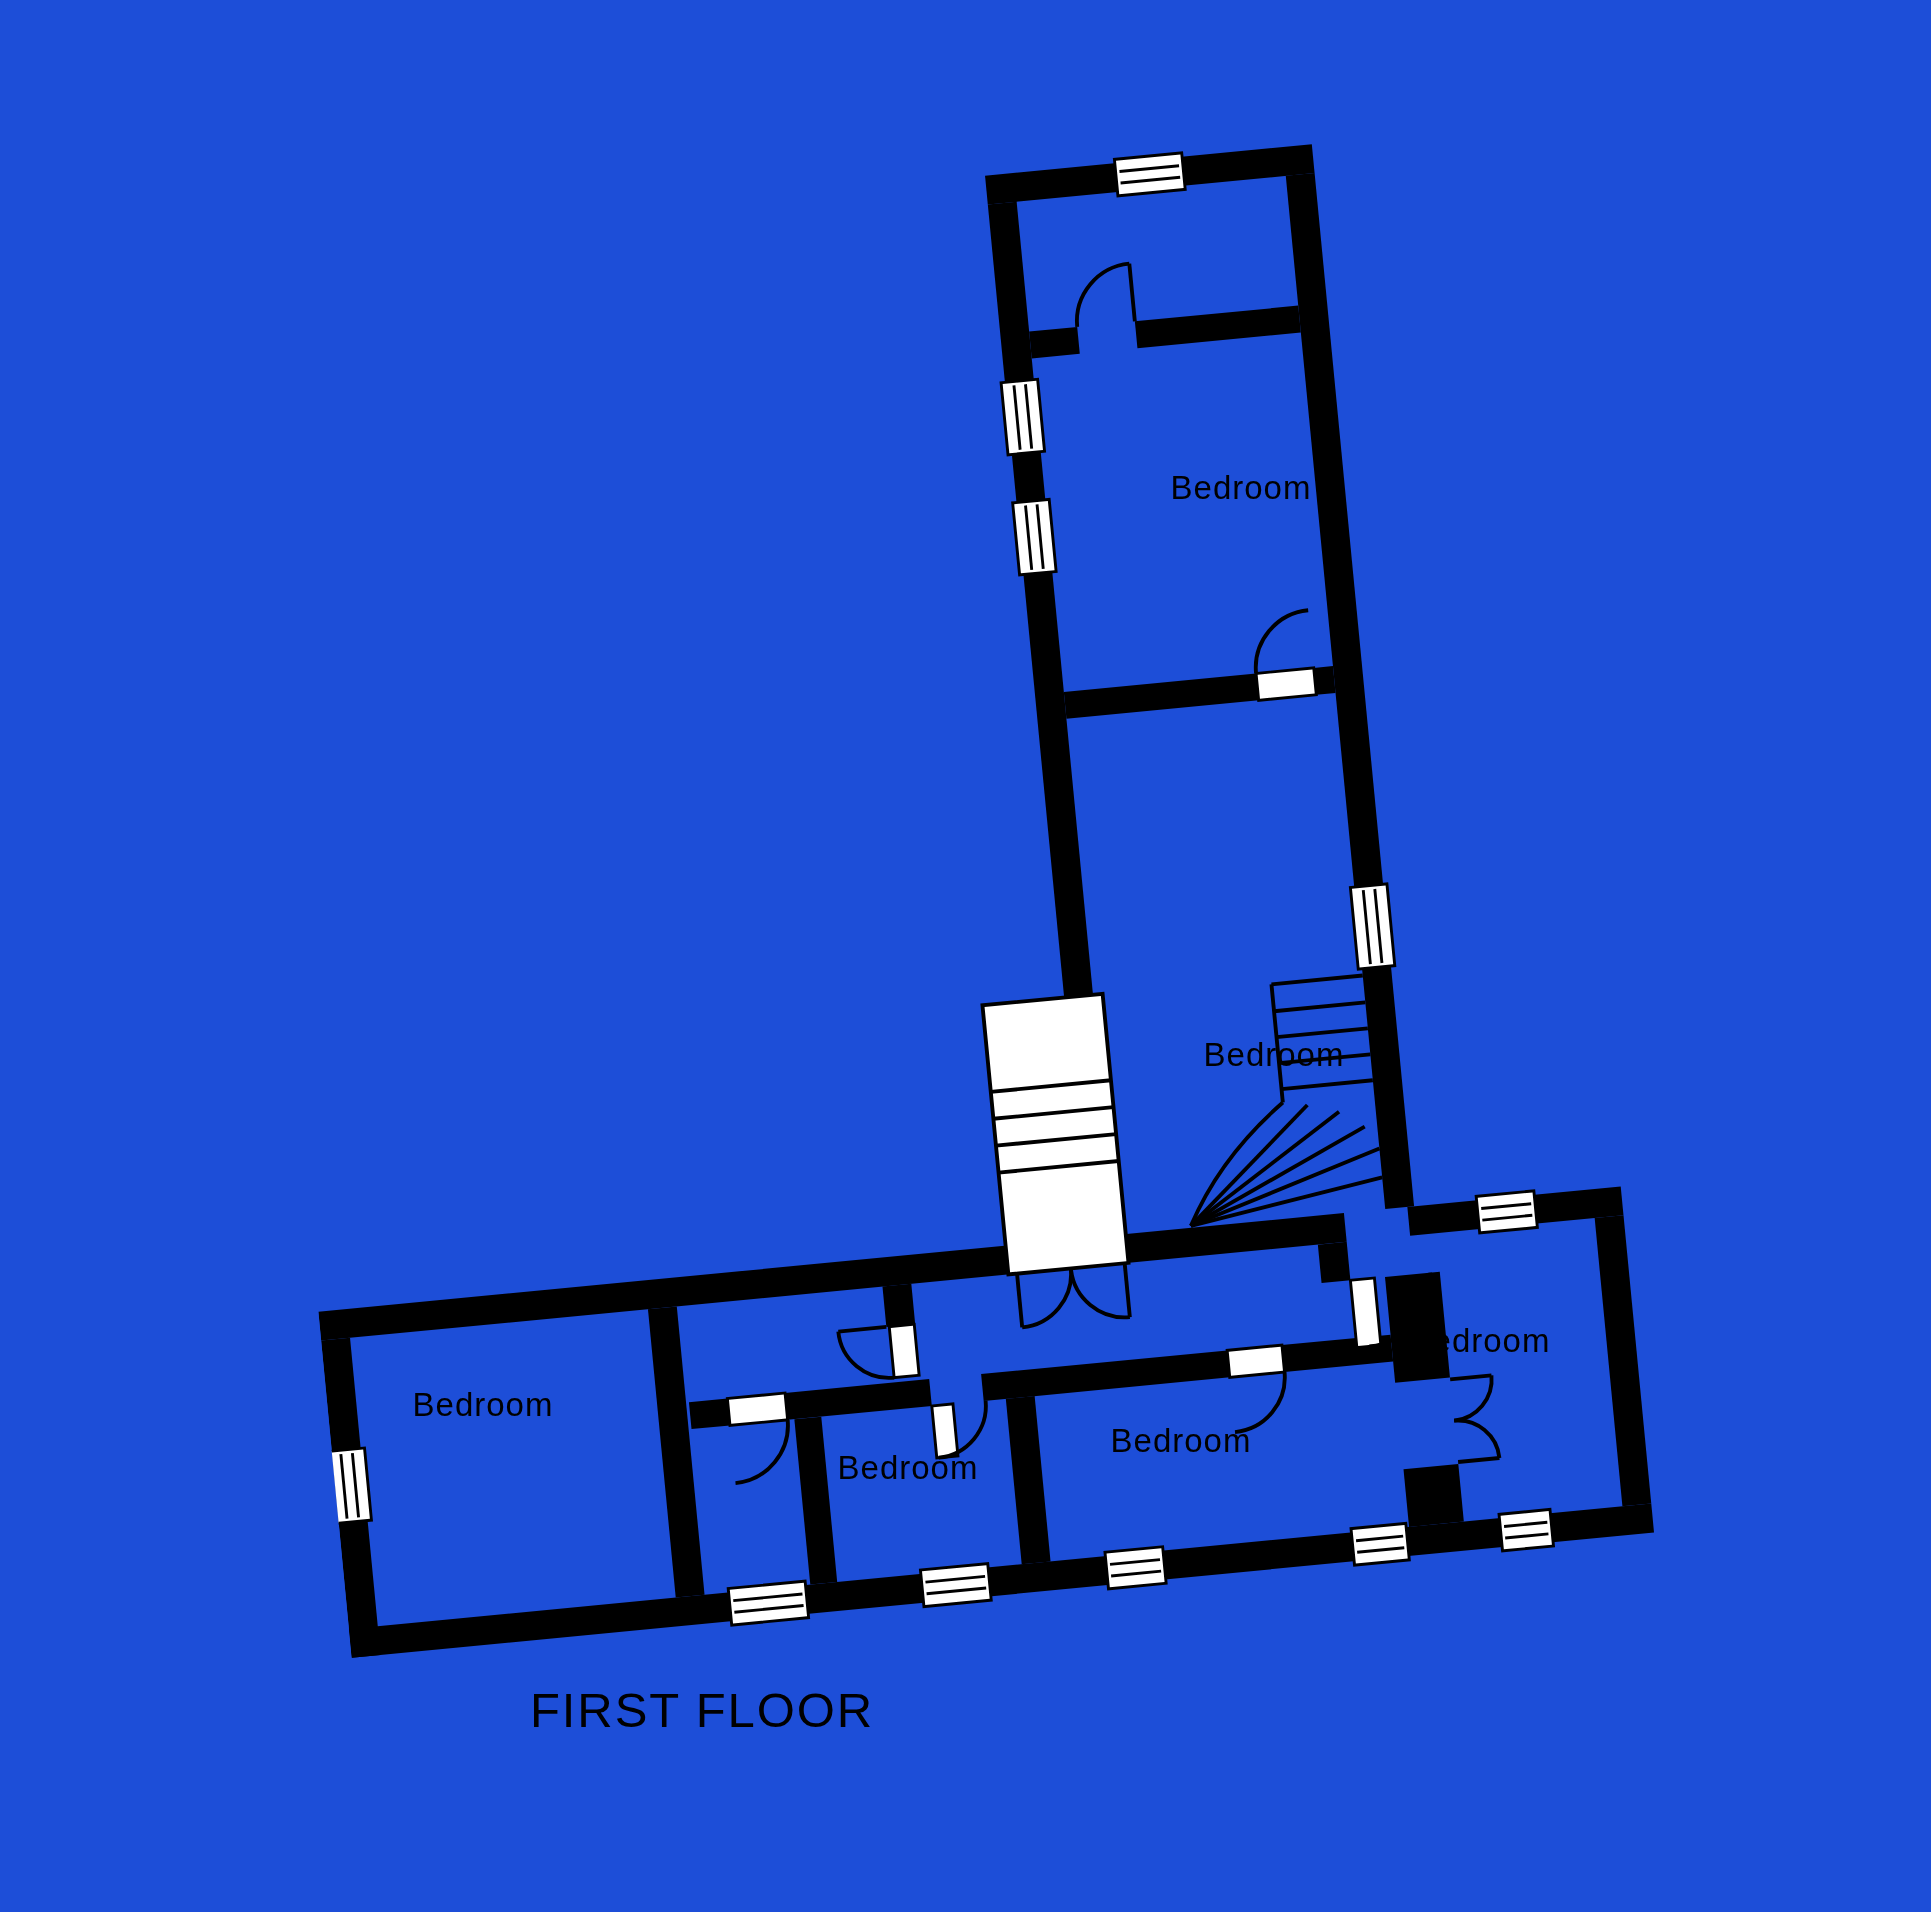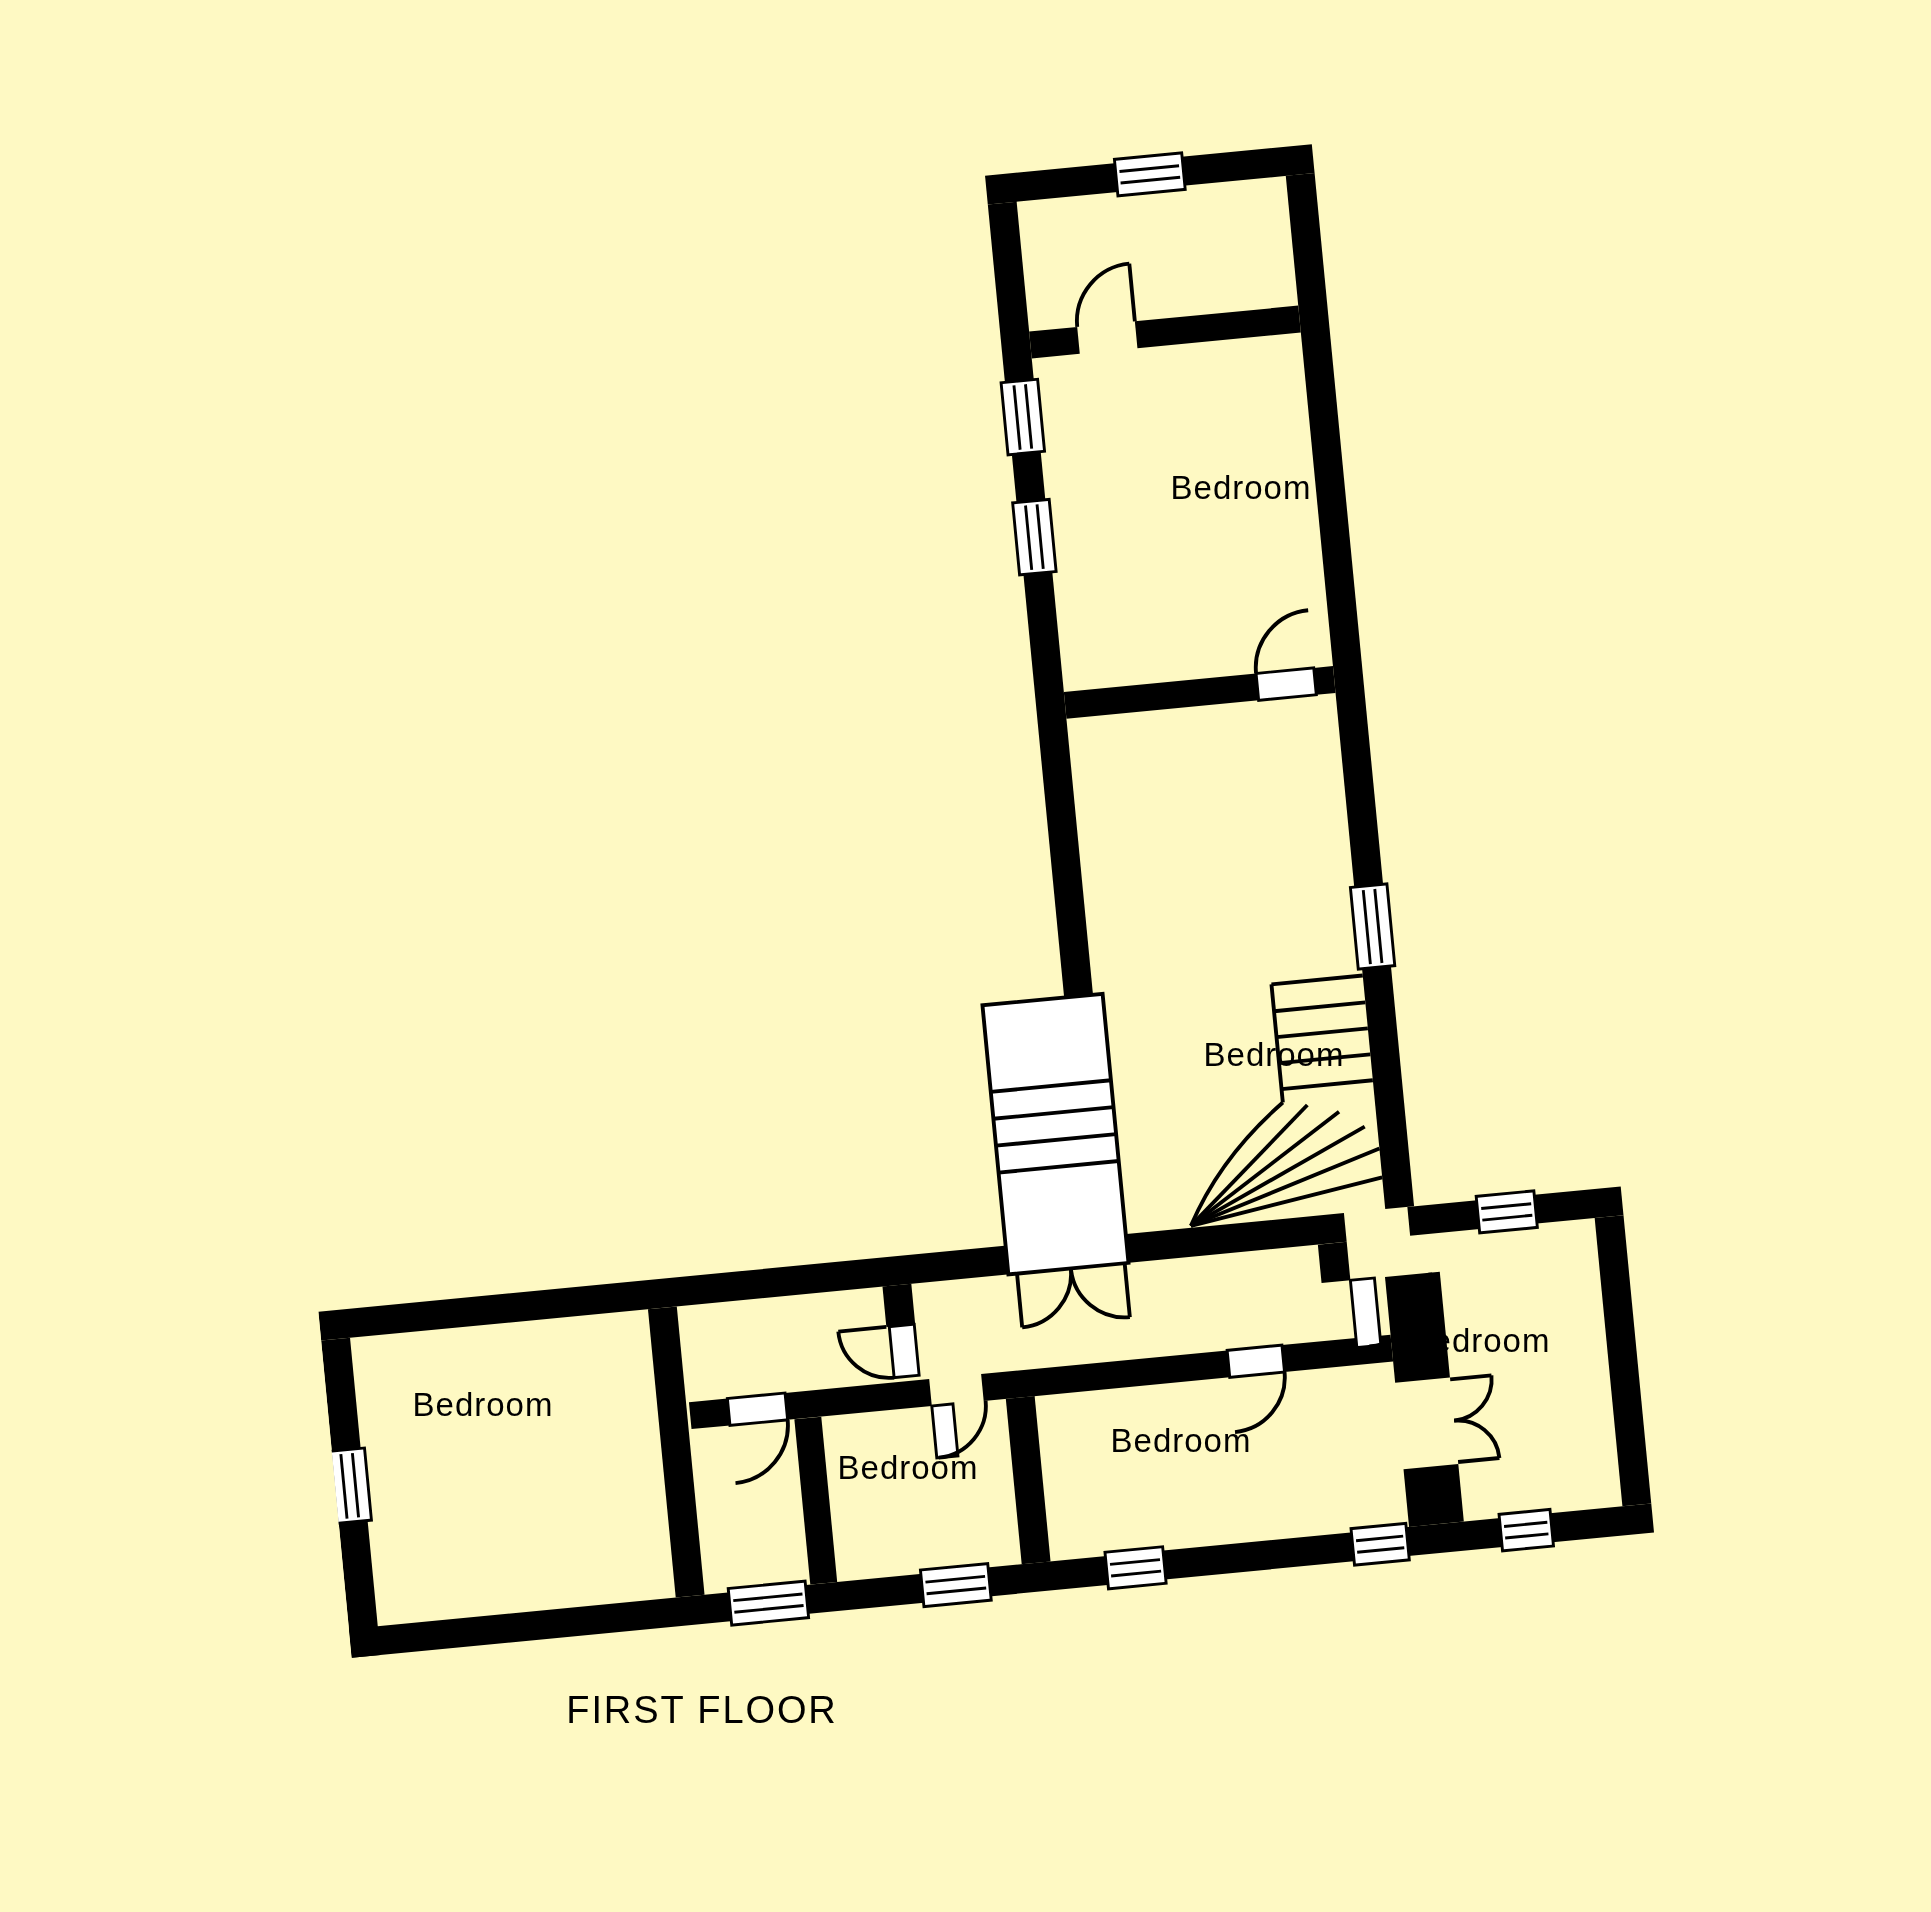--- a/index.html
+++ b/index.html
@@ -1,23 +1,23 @@
 <!DOCTYPE html>
 <html><head>
 <meta charset="utf-8">
 <style>
   html,body{margin:0;padding:0;background:#ffffff;}
-  .screen{position:relative;width:1931px;height:1913px;background:#fef9c3;overflow:hidden;
+  .screen{position:relative;width:1931px;height:1913px;background:#1d4ed8;overflow:hidden;
           font-family:"Liberation Sans", sans-serif;}
   .plan-rotor{position:absolute;left:314px;top:145px;width:1352px;height:1448px;
               transform:rotate(-5.5deg);transform-origin:941px 1077px;}
   .plan-rotor svg{display:block;}
   .room-label{position:absolute;transform:translate(-50%,-50%);font-size:33px;color:#000;
               white-space:nowrap;letter-spacing:1px;}
-  .floor-title{position:absolute;transform:translate(-50%,-50%);font-size:38px;color:#000;
+  .floor-title{position:absolute;transform:translate(-50%,-50%);font-size:49px;color:#000;
                letter-spacing:1.9px;white-space:nowrap;text-align:center;}
 </style>
 </head>
 <body>
 
 <div class="screen">
 
   <div class="plan-rotor">
     <svg width="1352" height="1458" viewBox="0 -10 1400 1510">
 

